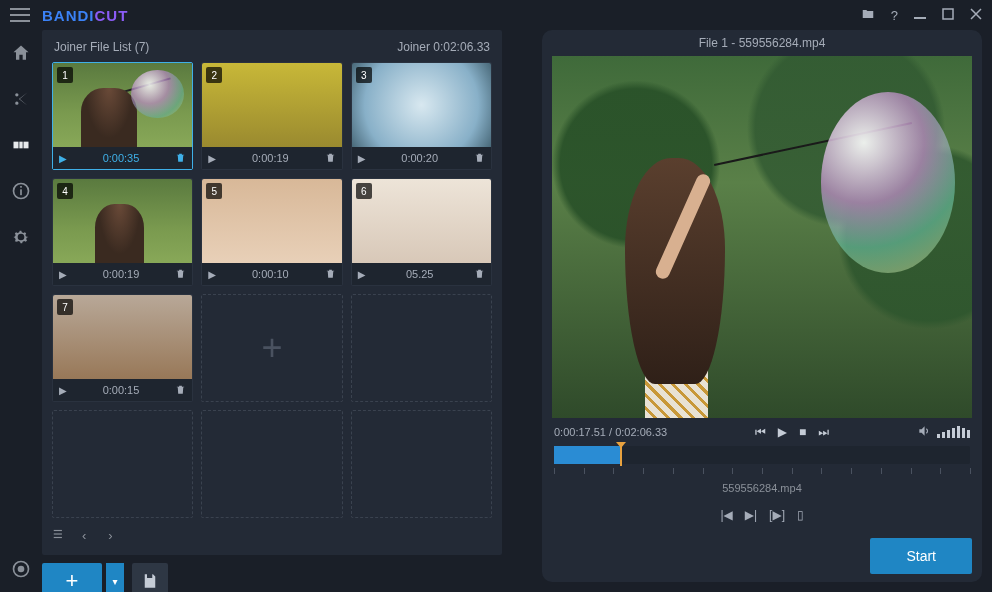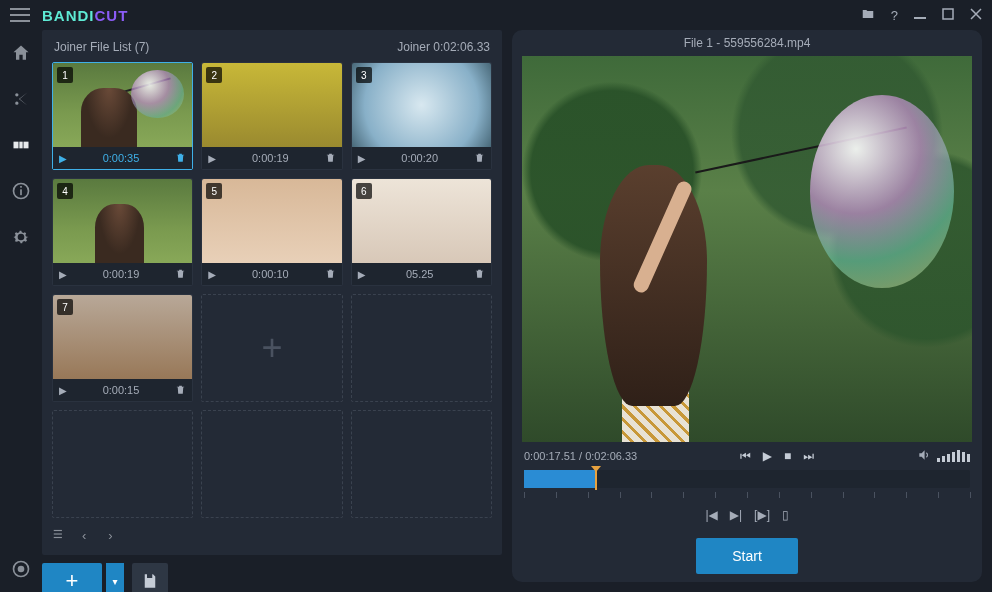--- a/index.html
+++ b/index.html
@@ -1,21 +1,21 @@
 <!DOCTYPE html>
 <html><head>
 <meta charset="utf-8">
 <style>
 *{margin:0;padding:0;box-sizing:border-box;font-family:Arial,sans-serif;-webkit-user-select:none;}
 body{background:#1a1f28;width:992px;height:592px;overflow:hidden;color:#c5ccd6;}
 .titlebar{height:30px;display:flex;align-items:center;padding:0 10px;background:#1a1f28;}
 .hamburger{width:20px;height:14px;display:flex;flex-direction:column;justify-content:space-between;margin-right:12px;cursor:pointer;}
 .hamburger span{height:2px;background:#8a9099;}
 .logo{font-size:15px;font-weight:bold;letter-spacing:1px;}
-.logo .b1{color:#5eead4;}
+.logo .b1{color:#3b82f6;}
 .logo .b2{color:#8b5cf6;}
 .titlebar-right{margin-left:auto;display:flex;gap:16px;align-items:center;}
 .titlebar-right .tb-icon{color:#a5acb8;font-size:13px;cursor:pointer;}
 .main{display:flex;height:calc(100% - 30px);}
 .sidebar{width:42px;background:#1a1f28;display:flex;flex-direction:column;align-items:center;padding-top:12px;gap:24px;}
 .sidebar .sb-icon{width:22px;height:22px;color:#8a9099;display:flex;align-items:center;justify-content:center;cursor:pointer;}
 .sb-icon.active{color:#e8eaed;}
 .sb-icon svg{width:20px;height:20px;fill:currentColor;}
 .record-icon{margin-top:auto;margin-bottom:12px;}
 .content{flex:1;display:flex;gap:10px;padding:0 10px 10px 0;}
@@ -33,21 +33,21 @@
 .clip-bar .time{flex:1;text-align:center;}
 .clip-bar .del{cursor:pointer;}
 .empty-slot{border:1px dashed #3a424f;}
 .add-slot{display:flex;align-items:center;justify-content:center;color:#4a5260;font-size:36px;cursor:pointer;}
 .left-footer{display:flex;align-items:center;gap:10px;padding-top:8px;font-size:13px;color:#8a9099;}
 .left-footer .nav-btn{cursor:pointer;padding:2px 6px;}
 .bottom-bar{display:flex;gap:4px;margin-top:8px;}
 .add-btn{width:60px;height:36px;background:#1f86c4;display:flex;align-items:center;justify-content:center;color:#fff;font-size:22px;border-radius:2px;cursor:pointer;}
 .add-dd{width:18px;height:36px;background:#1f86c4;display:flex;align-items:center;justify-content:center;color:#fff;font-size:10px;cursor:pointer;}
 .save-btn{width:36px;height:36px;background:#2e3744;display:flex;align-items:center;justify-content:center;color:#c5ccd6;cursor:pointer;border-radius:2px;margin-left:4px;}
-.right-panel{flex:1;display:flex;flex-direction:column;background:#232a36;border-radius:10px;}
+.right-panel{flex:1;display:flex;flex-direction:column;background:#232a36;border-radius:10px;margin-left:30px;}
 .preview-header{text-align:center;font-size:12px;color:#a5acb8;padding:6px;}
 .preview-area{flex:1;margin:0 10px;background:#000;position:relative;overflow:hidden;}
 .time-row{display:flex;align-items:center;padding:6px 12px;font-size:11px;color:#a5acb8;}
 .time-row .t-text{flex:0 0 auto;}
 .time-row .t-spacer{flex:1;}
 .transport{display:flex;gap:12px;align-items:center;}
 .transport .tbtn{cursor:pointer;font-size:12px;color:#c5ccd6;}
 .vol{display:flex;align-items:center;gap:6px;}
 .vol-bars{display:flex;gap:2px;align-items:flex-end;}
 .vol-bars span{width:3px;background:#c5ccd6;}
@@ -55,21 +55,21 @@
 .timeline-fill{position:absolute;left:0;top:0;bottom:0;width:16%;background:#2a8cd4;}
 .timeline-marker{position:absolute;top:-4px;width:10px;height:24px;left:15%;}
 .timeline-marker::before{content:"";position:absolute;top:0;left:50%;transform:translateX(-50%);border-left:5px solid transparent;border-right:5px solid transparent;border-top:6px solid #e8a23f;}
 .timeline-marker::after{content:"";position:absolute;top:4px;left:50%;width:2px;height:20px;background:#e8a23f;transform:translateX(-50%);}
 .tick-row{margin:0 12px;height:10px;position:relative;}
 .tick-row span{position:absolute;top:0;width:1px;height:6px;background:#4a5260;}
 .filename-row{text-align:center;font-size:11px;color:#8a9099;padding:4px 0 8px 0;}
 .clip-ctrl-row{display:flex;align-items:center;justify-content:center;gap:12px;padding:6px 12px 8px 12px;font-size:11px;color:#a5acb8;}
 .clip-ctrl-row .range-box{background:#2e3744;padding:6px 18px;border-radius:2px;}
 .clip-ctrl-row .cbtn{cursor:pointer;font-size:12px;}
-.start-row{display:flex;justify-content:center;padding:8px 10px;}
+.start-row{display:flex;justify-content:flex-end;padding:8px 10px;}
 .start-btn{background:#1f86c4;color:#fff;padding:10px 36px;font-size:14px;border-radius:2px;cursor:pointer;}
 
 .scene{position:absolute;inset:0;}
 .greenpark{background:linear-gradient(#5a7a3f 0%,#7a9a4f 60%,#88a858 100%);}
 .yellowpark{background:linear-gradient(#c8b838 0%,#9a8a2f 100%);}
 .splash{background:radial-gradient(circle at 50% 50%,#d8e8f0,#88b0c8 70%,#486878 100%);}
 .face{background:linear-gradient(#d8b898,#e8d0b8);}
 .bunny{background:linear-gradient(#ede4d8,#d8c8b8);}
 .indoor{background:linear-gradient(#b8a898,#987858);}
 .girl-shape{position:absolute;width:40%;height:70%;bottom:0;left:20%;background:radial-gradient(ellipse at top,#6a4a38,#3a2a20 60%);border-radius:40% 40% 0 0;}
@@ -347,20 +347,21 @@
           <span style="left: 42.8571%;"></span>
           <span style="left: 50%;"></span>
           <span style="left: 57.1429%;"></span>
           <span style="left: 64.2857%;"></span>
           <span style="left: 71.4286%;"></span>
           <span style="left: 78.5714%;"></span>
           <span style="left: 85.7143%;"></span>
           <span style="left: 92.8571%;"></span>
           <span style="left: 100%;"></span>
         </div>
+      <div class="filename-row">559556284.mp4</div>
       <div class="clip-ctrl-row">
         <span class="cbtn">|◀</span>
         <span class="cbtn">▶|</span>
         <span class="cbtn">[▶]</span>
         <span class="cbtn">▯</span>
       </div>
       <div class="start-row">
         <div class="start-btn">Start</div>
       </div>
     </div>

